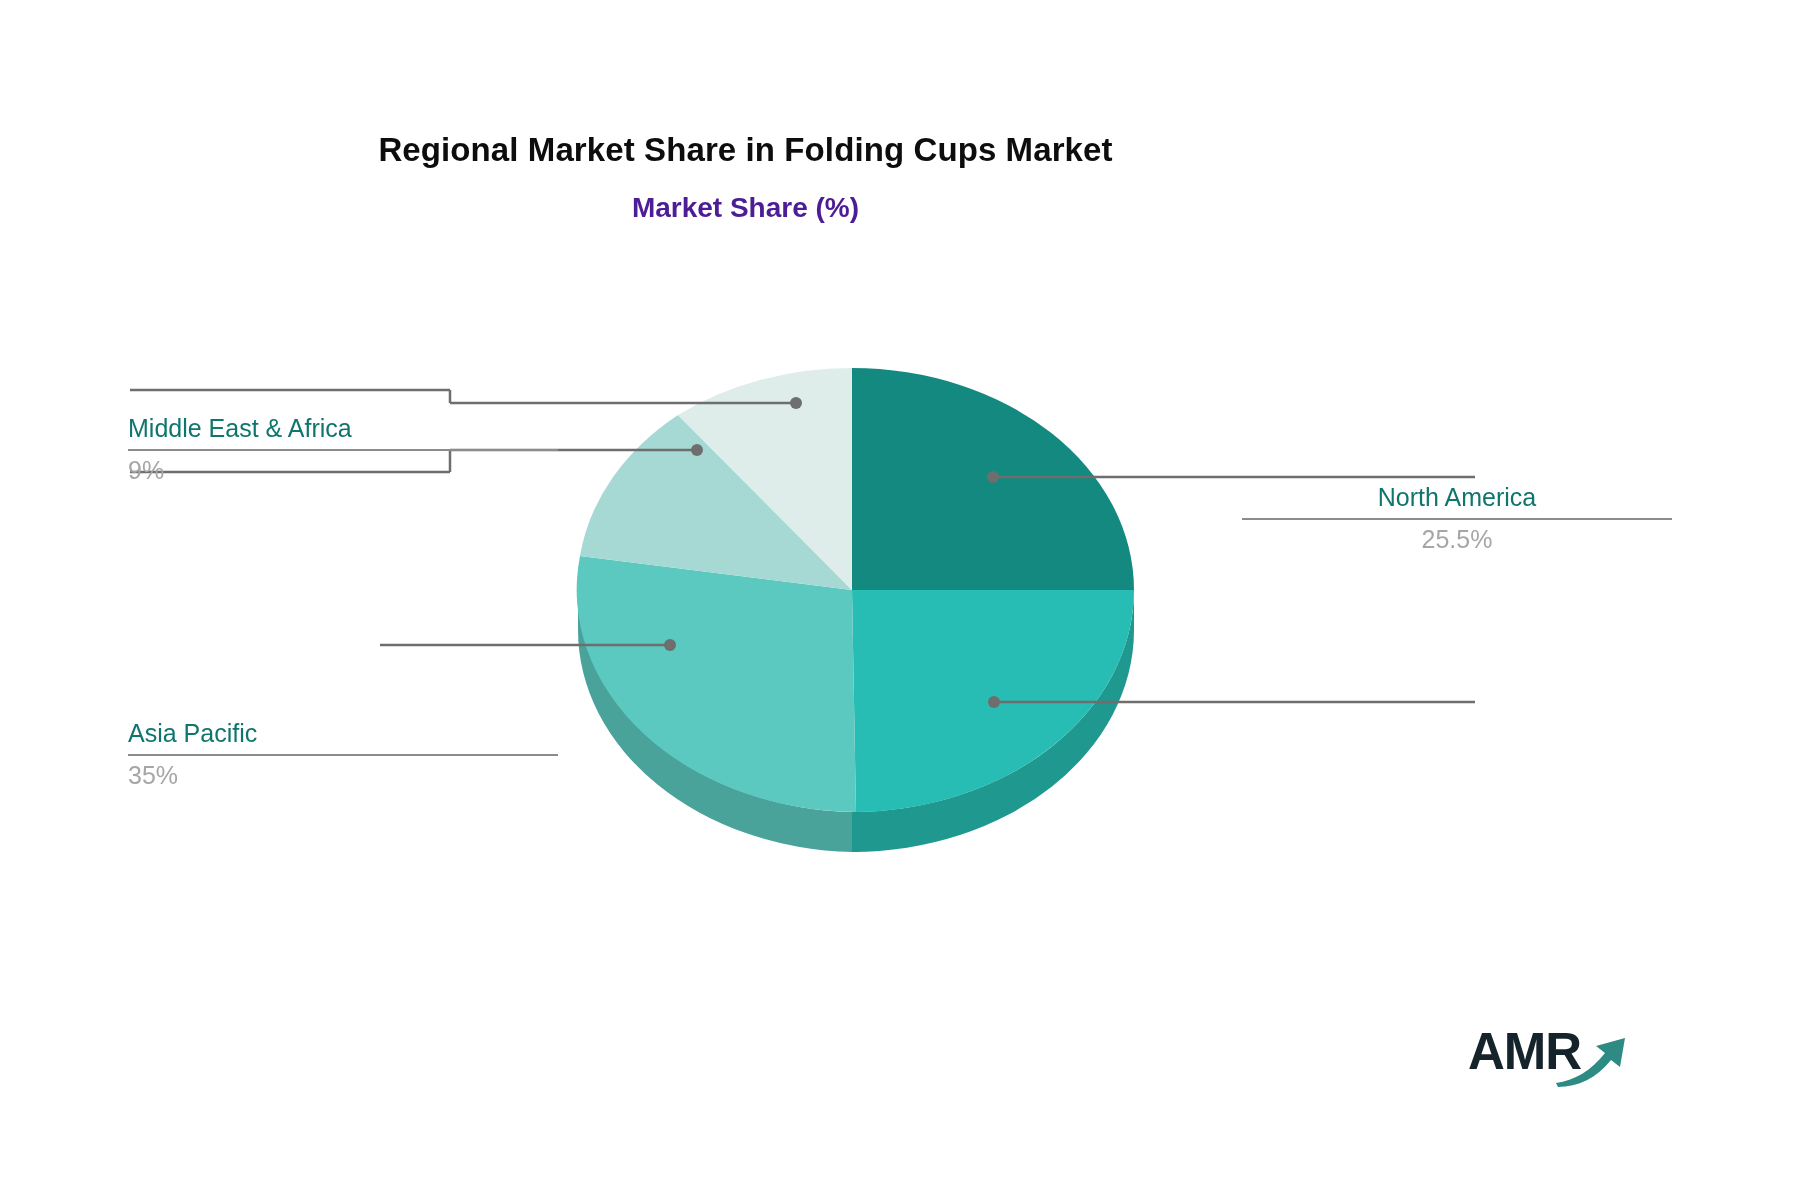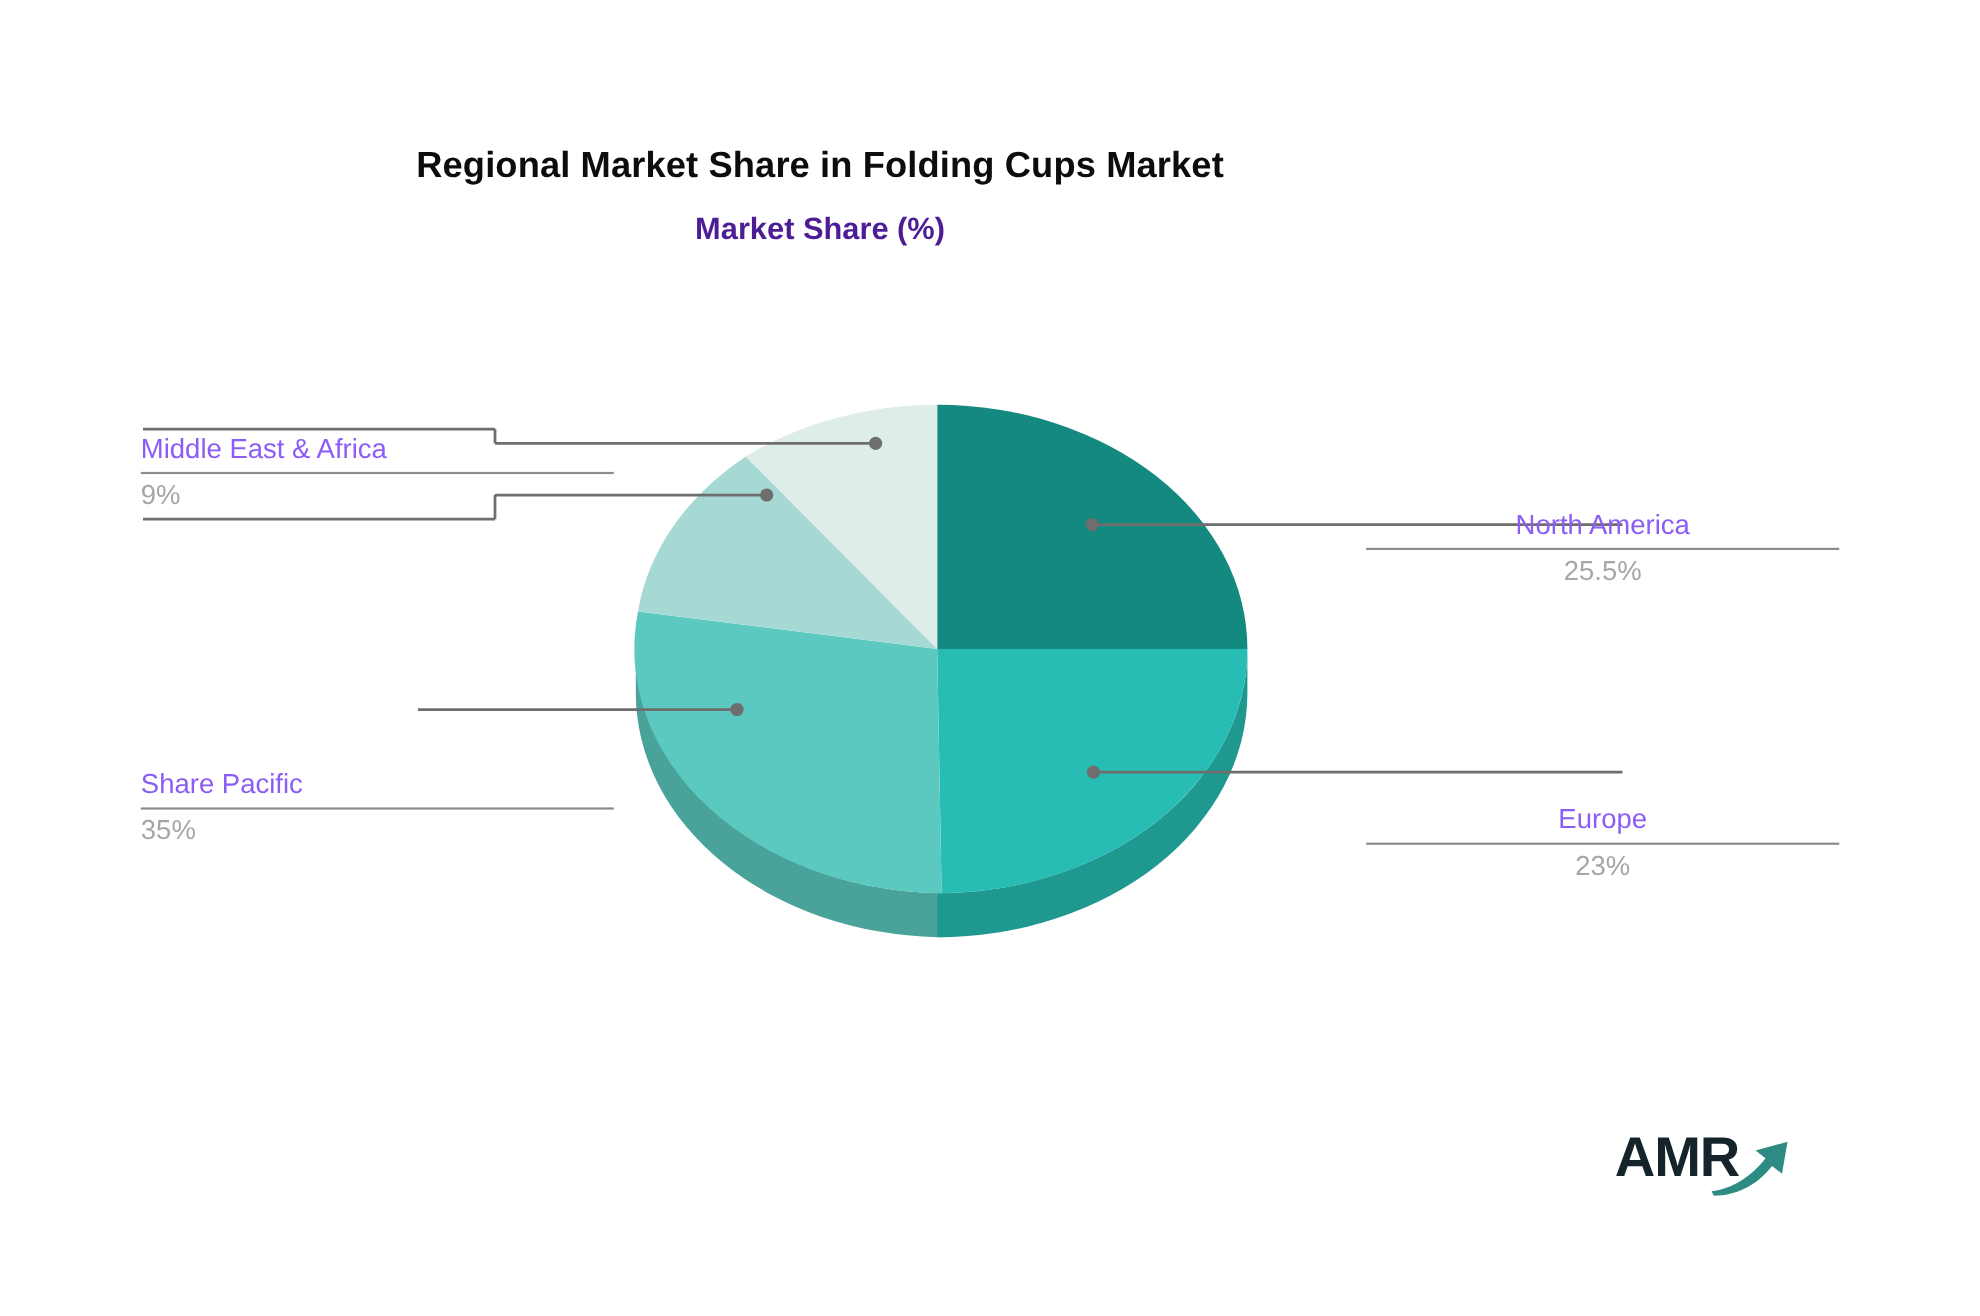--- a/index.html
+++ b/index.html
@@ -49,23 +49,24 @@
   }
   .pie-wrap svg { display: block; overflow: visible; }
 
   
   .label {
     position: absolute;
     width: 430px;
   }
   .label .name {
     font-size: 25px;
-    color: #8b5cf6;
+    color: #0f766e;
     line-height: 1.25;
     white-space: nowrap;
+    margin-top: 20px;
   }
   .label .rule {
     height: 2px;
     background: #8c8c8c;
     margin: 5px 0 4px 0;
   }
   .label .value {
     font-size: 25px;
     color: #a6a6a6;
     line-height: 1.25;
@@ -151,36 +152,31 @@
   </div>
 
   <div class="label left" id="lbl-mea">
     <div class="name">Middle East &amp; Africa</div>
     <div class="rule"></div>
     <div class="value">9%</div>
   </div>
 
 
   <div class="label left" id="lbl-ap">
-    <div class="name">Share Pacific</div>
+    <div class="name">Asia Pacific</div>
     <div class="rule"></div>
     <div class="value">35%</div>
   </div>
 
   <div class="label right" id="lbl-na">
     <div class="name">North America</div>
     <div class="rule"></div>
     <div class="value">25.5%</div>
   </div>
 
-  <div class="label right" id="lbl-eu">
-    <div class="name">Europe</div>
-    <div class="rule"></div>
-    <div class="value">23%</div>
-  </div>
 
   <div class="amr-logo">
     <svg width="175" height="70" viewBox="0 0 175 70" xmlns="http://www.w3.org/2000/svg">
       <text x="0" y="49" font-family="Liberation Sans, sans-serif" font-size="51" font-weight="bold" fill="#15232b" letter-spacing="-1">AMR</text>
       <path d="M88,63 C106,61 124,50 137,33 L128,26 L157,18 L152,47 L143,40 C129,58 110,67 90,67 Z" fill="#2e8b84"></path>
     </svg>
   </div>
 
 </div>
 

